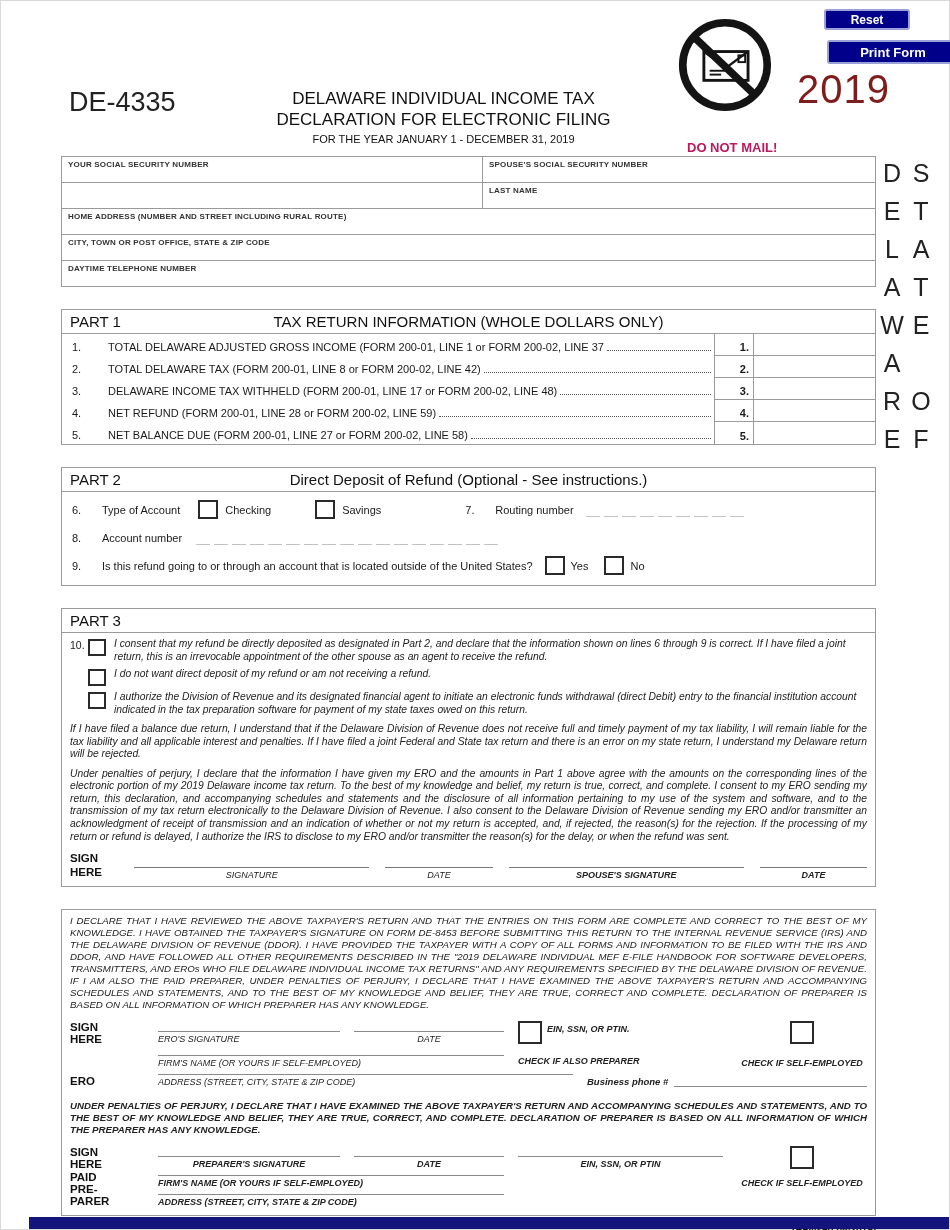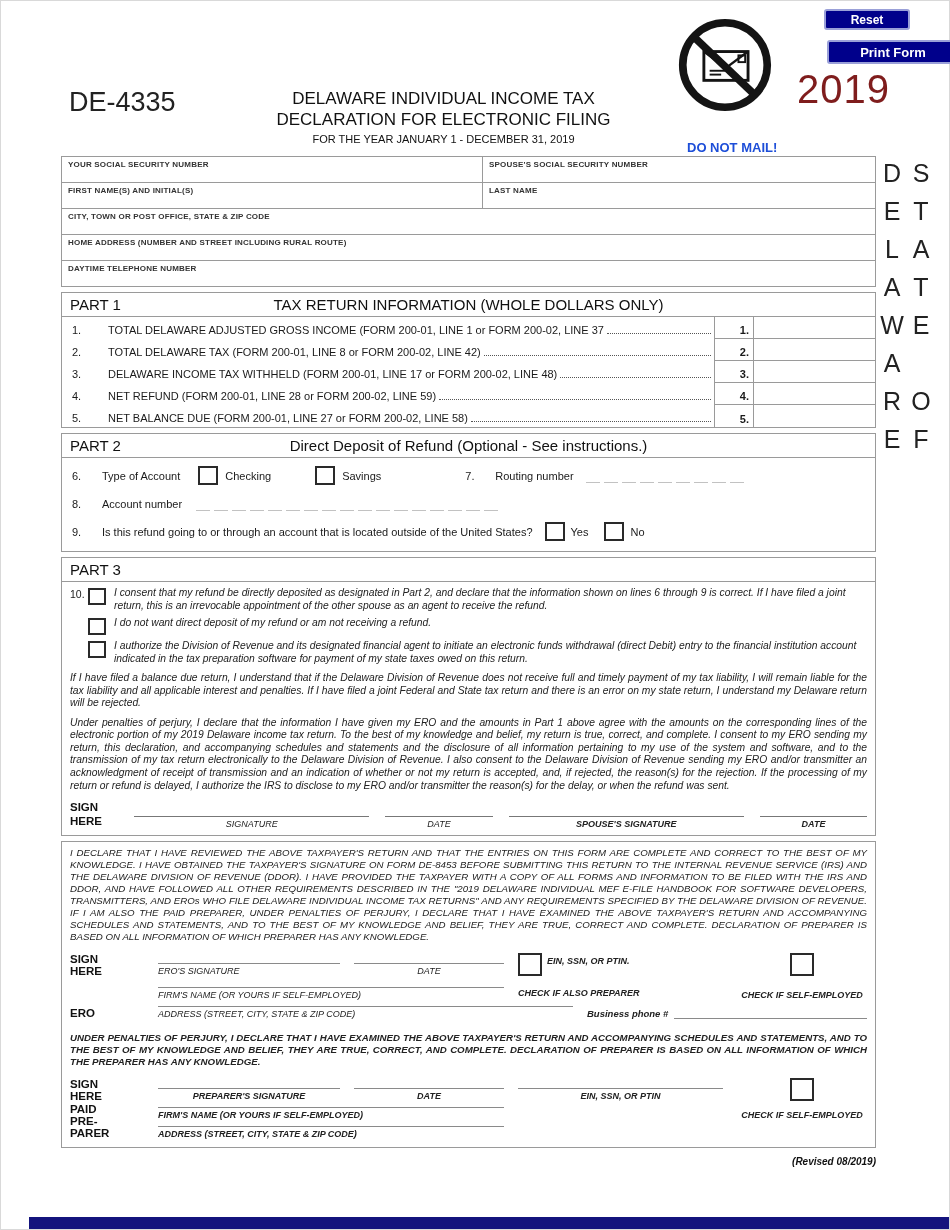--- a/index.html
+++ b/index.html
@@ -12,21 +12,21 @@
 
   
   .btn{position:absolute;background:#00008B;color:#fff;font-weight:bold;
        border:2px solid #9aa0d8;border-radius:3px;cursor:pointer;
        font-family:"Liberation Sans",sans-serif;}
   .btn-reset{top:8px;left:823px;width:86px;height:21px;font-size:12px;}
   .btn-print{top:39px;left:826px;width:132px;height:24px;font-size:13px;}
 
   .nomail{position:absolute;top:16px;left:676px;width:96px;height:96px;}
   .year{position:absolute;top:66px;left:796px;font-size:40px;letter-spacing:1px;color:#7f1d1d;}
-  .donotmail{position:absolute;top:139px;left:686px;font-size:13px;font-weight:bold;color:#1d4ed8;}
+  .donotmail{position:absolute;top:139px;left:686px;font-size:13px;font-weight:bold;color:#be185d;}
 
   .form-number{position:absolute;top:86px;left:68px;font-size:27px;color:#222;}
   .title-block{position:absolute;top:87px;left:225px;width:435px;text-align:center;color:#111;}
   .title-block .t1{font-size:17px;line-height:1.25;}
   .title-block .t2{font-size:11px;margin-top:2px;}
 
   .vertical-state{
     position:absolute;top:158px;left:876px;height:600px;
     writing-mode:vertical-rl;text-orientation:upright;
     font-size:25px;letter-spacing:10px;color:#222;
@@ -39,21 +39,21 @@
   .tp-table{border:1px solid #9a9a9a;}
   .tp-row{display:flex;border-bottom:1px solid #9a9a9a;height:25px;position:relative;}
   .tp-row:last-child{border-bottom:none;}
   .tp-cell{position:relative;flex:1;}
   .tp-row.split .tp-cell:first-child{flex:0 0 420px;border-right:1px solid #9a9a9a;}
   .cell-label{display:block;font-size:8px;font-weight:bold;color:#333;padding:3px 0 0 6px;letter-spacing:.2px;}
   .cell-input{position:absolute;inset:11px 4px 1px 6px;border:none;outline:none;background:transparent;
               font:12px "Liberation Sans",sans-serif;width:calc(100% - 12px);}
 
   
-  .part{border:1px solid #9a9a9a;margin-top:5px;background:#fff;}
+  .part{border:1px solid #9a9a9a;margin-top:22px;background:#fff;}
   .part-header{position:relative;display:flex;align-items:center;height:23px;
                border-bottom:1px solid #9a9a9a;padding:0 8px;}
   .part-name{font-size:15px;color:#111;z-index:1;}
   .part-title-center{position:absolute;left:0;right:0;text-align:center;font-size:15px;color:#111;}
   .part-title-inline{font-size:14px;margin-left:24px;color:#111;}
 
   
   .p1-row{display:flex;align-items:stretch;height:22px;font-size:11px;}
   .p1-num{flex:0 0 36px;padding-left:10px;display:flex;align-items:flex-end;padding-bottom:3px;}
   .p1-label{display:flex;align-items:flex-end;padding-bottom:3px;white-space:nowrap;}
@@ -165,37 +165,36 @@
           <span class="cell-label">YOUR SOCIAL SECURITY NUMBER</span>
           <input class="cell-input" style="">
         </div>
         <div class="tp-cell">
           <span class="cell-label">SPOUSE'S SOCIAL SECURITY NUMBER</span>
           <input class="cell-input" style="">
         </div>
       </div>
       <div class="tp-row split">
         <div class="tp-cell">
-          <span class="cell-label">FIRST NAME(S) AND INITIAL(S)</span>
           <input class="cell-input" style="">
         </div>
         <div class="tp-cell">
           <span class="cell-label">LAST NAME</span>
           <input class="cell-input" style="">
         </div>
       </div>
       <div class="tp-row">
         <div class="tp-cell">
+          <span class="cell-label">HOME ADDRESS (NUMBER AND STREET INCLUDING RURAL ROUTE)</span>
+          <input class="cell-input" style="">
+        </div>
+      </div>
+      <div class="tp-row">
+        <div class="tp-cell">
           <span class="cell-label">CITY, TOWN OR POST OFFICE, STATE &amp; ZIP CODE</span>
-          <input class="cell-input" style="">
-        </div>
-      </div>
-      <div class="tp-row">
-        <div class="tp-cell">
-          <span class="cell-label">HOME ADDRESS (NUMBER AND STREET INCLUDING RURAL ROUTE)</span>
           <input class="cell-input" style="">
         </div>
       </div>
       <div class="tp-row">
         <div class="tp-cell">
           <span class="cell-label">DAYTIME TELEPHONE NUMBER</span>
           <input class="cell-input" style="">
         </div>
       </div>
     </div>

